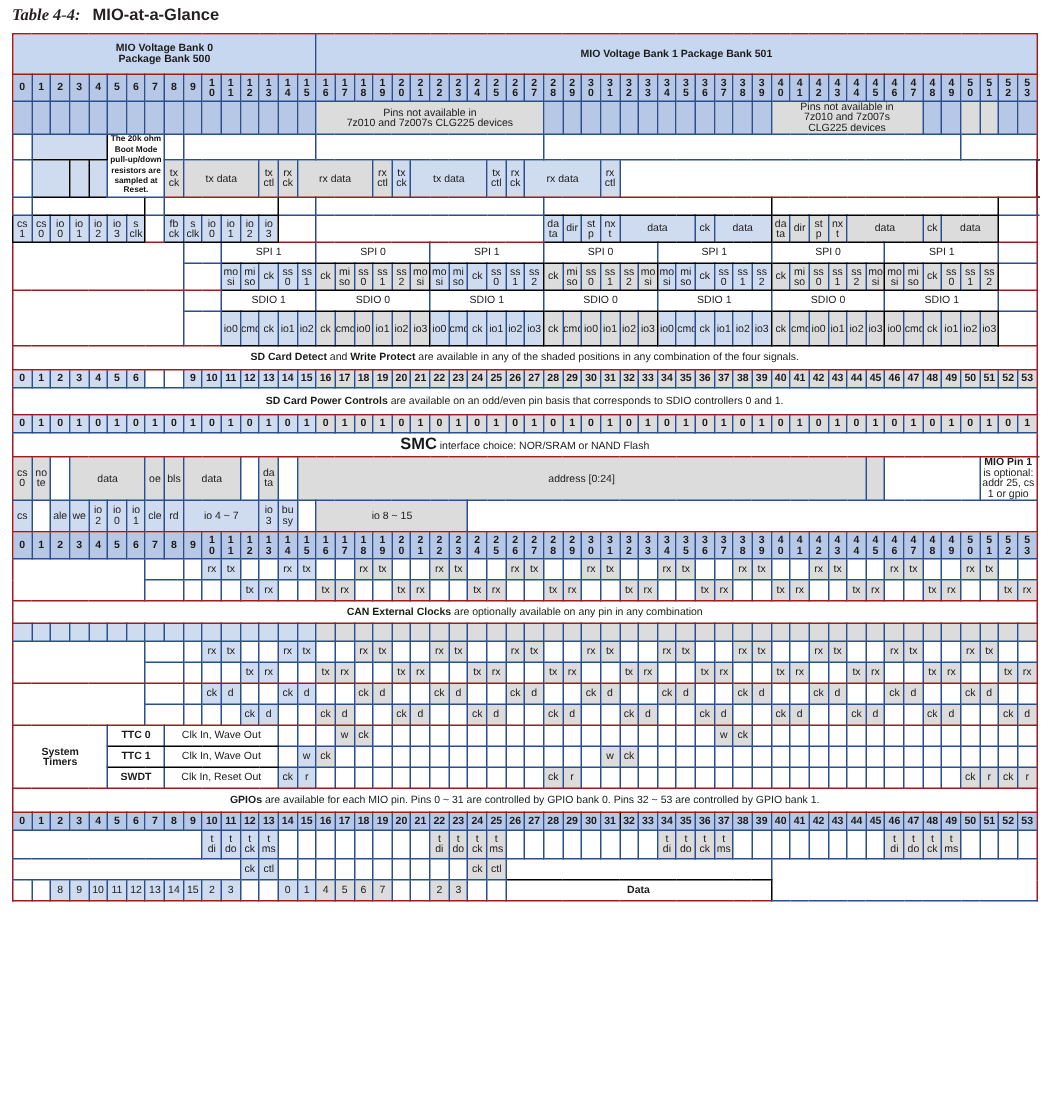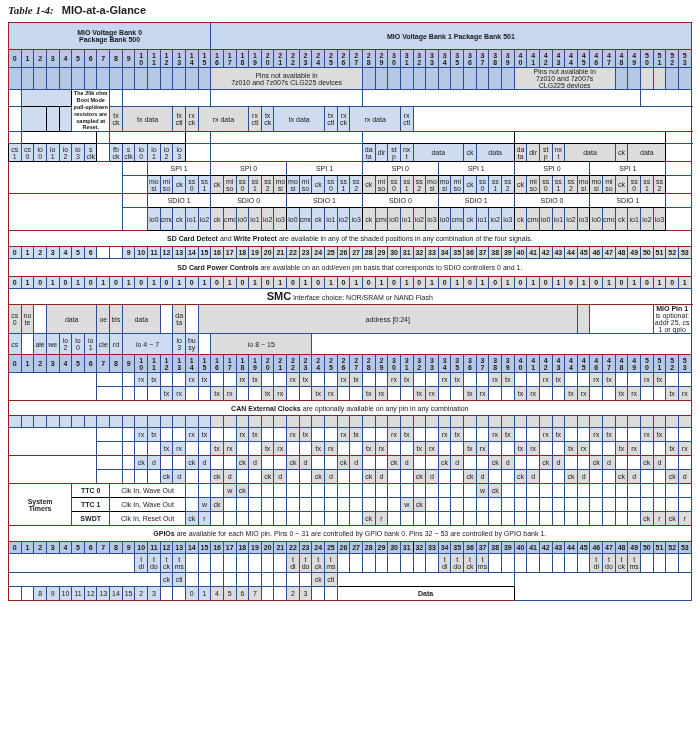--- a/index.html
+++ b/index.html
@@ -54,21 +54,21 @@
   .two span{display:block;}
   .lft{text-align:left;padding-left:3px;}
   .hdrbank{font-size:12px;font-weight:bold;background:#c6d7ef;}
 </style>
 </head>
 <body>
 
 <div class="page">
 
   <div class="caption">
-    <span class="lbl">Table 1-4:</span><span class="ttl">MIO-at-a-Glance</span>
+    <span class="lbl">Table 4-4:</span><span class="ttl">MIO-at-a-Glance</span>
   </div>
 
   <table class="tbl">
     <colgroup>
       <col style="width:1.8518%">
         <col style="width:1.8518%">
         <col style="width:1.8518%">
         <col style="width:1.8518%">
       <col style="width:1.8518%">
         <col style="width:1.8518%">

